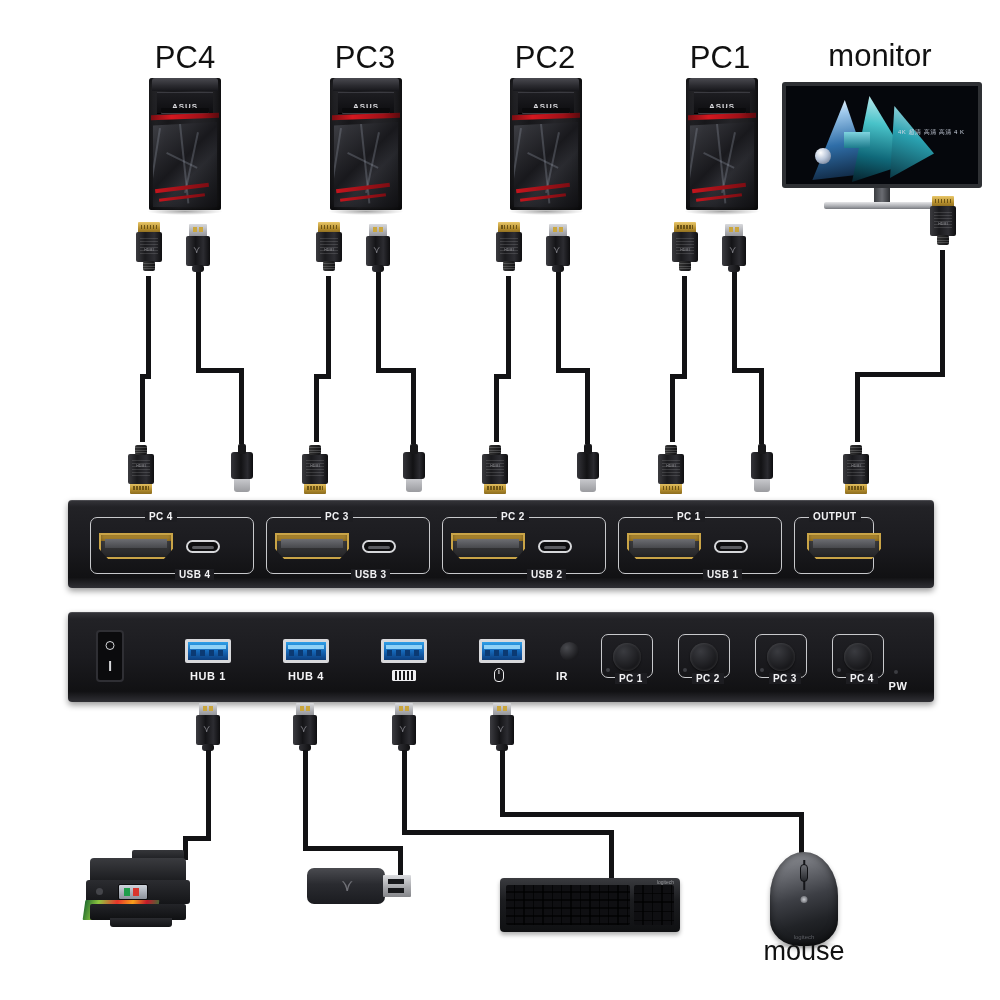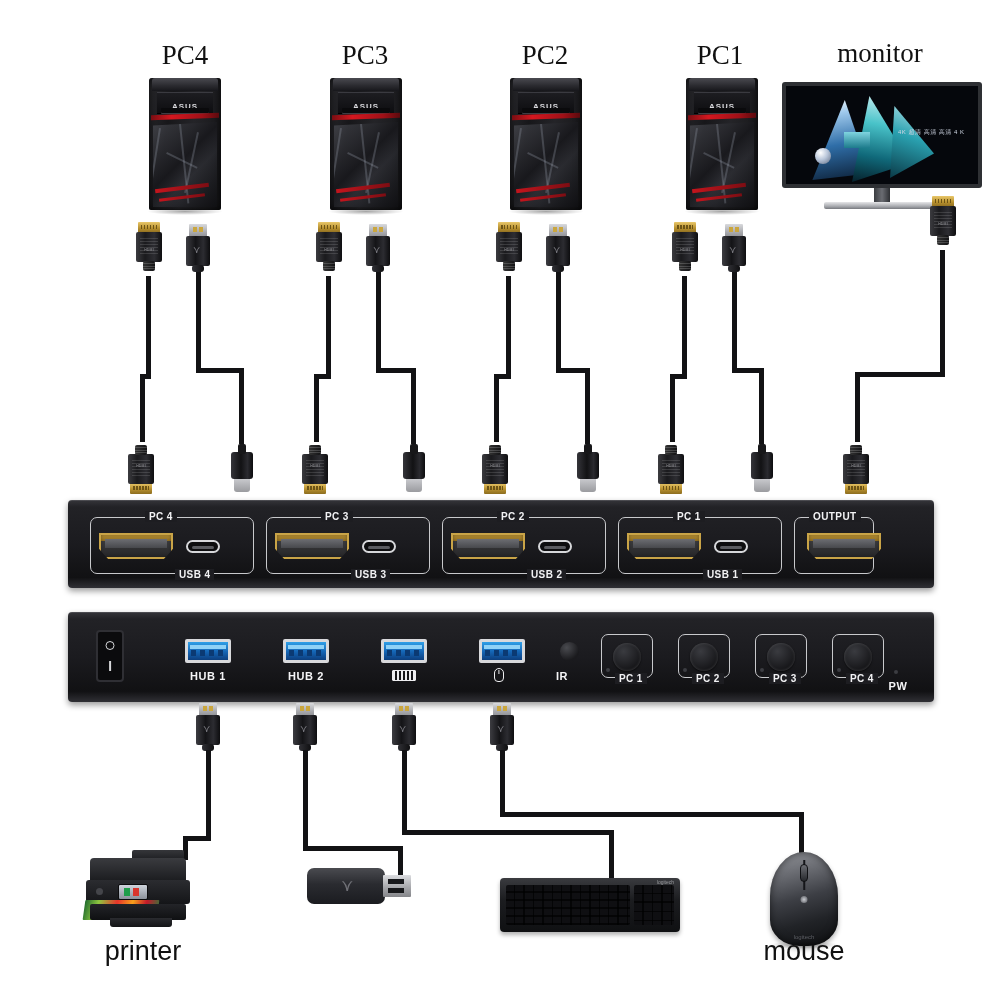--- a/index.html
+++ b/index.html
@@ -12,26 +12,26 @@
   #stage {
     position: relative;
     width: 1000px; height: 1000px;
     background: #ffffff;
     overflow: hidden;
   }
 
   
   .dev-label {
     position: absolute;
-    font-size: 27px;
+    font-size: 31px;
     color: #111111;
     letter-spacing: 0px;
     white-space: nowrap;
     text-align: center;
-    font-family: Liberation Serif, serif;
+    font-family: Liberation Sans, sans-serif;
   }
   .bot-label {
     position: absolute;
     font-size: 27px;
     color: #111111;
     white-space: nowrap;
     text-align: center;
     font-family: "Liberation Sans", sans-serif;
   }
 
@@ -760,21 +760,21 @@
     </div>
 
     <div class="usb3-port" style="left:117px; top:27px;">
         <i></i>
       </div>
     <div class="port-caption" style="left:107px; top:58px; width:66px;">HUB 1</div>
 
     <div class="usb3-port" style="left:215px; top:27px;">
         <i></i>
       </div>
-    <div class="port-caption" style="left:205px; top:58px; width:66px;">HUB 2</div>
+    <div class="port-caption" style="left:205px; top:58px; width:66px;">HUB 4</div>
 
     <div class="usb3-port" style="left:313px; top:27px;">
         <i></i>
       </div>
     <div class="kb-icon" style="left:324px; top:58px; width:24px; height:11px; border:1px solid #eeeef0; border-radius:1px; background:repeating-linear-gradient(90deg,#eeeef0 0 2px, transparent 2px 4px);"></div>
 
     <div class="usb3-port" style="left:411px; top:27px;">
         <i></i>
       </div>
     <div class="ms-icon" style="left:426px; top:56px; width:10px; height:14px; border:1.4px solid #eeeef0; border-radius:5px 5px 4px 4px;">
@@ -901,16 +901,15 @@
   <div class="mouse" style="left:766px; top:846px;">
     <div class="mouse-body">
       <div class="mouse-split"></div>
       <div class="mouse-wheel"></div>
       <div class="mouse-led"></div>
       <div class="mouse-brand">logitech</div>
     </div>
     <div class="mouse-shadow"></div>
   </div>
 
-  <div class="bot-label" style="left:78px; top:936px; width:130px; text-align:center;">printer</div>
   <div class="bot-label" style="left:736px; top:936px; width:136px; text-align:center;">mouse</div>
 
 </div>
 
 </body></html>

